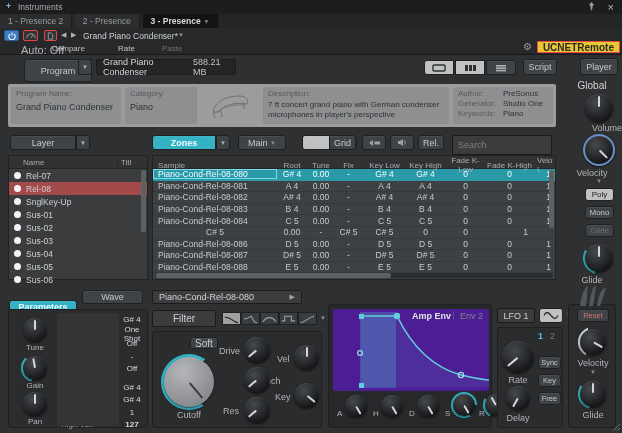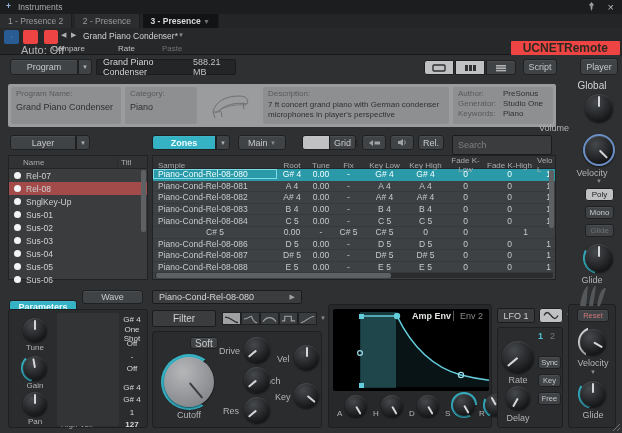--- a/index.html
+++ b/index.html
@@ -5,21 +5,21 @@
   html,body{margin:0;padding:0;background:#1a1b1d;}
   *{box-sizing:border-box;font-family:"Liberation Sans",sans-serif;}
   #win{position:relative;width:622px;height:433px;background:#2e3032;overflow:hidden;font-size:9px;color:#c6c8ca;}
   .abs{position:absolute;}
   
   #titlebar{left:0;top:0;width:622px;height:14px;background:#1b1d1f;color:#a9abad;font-size:8.5px;}
   #tabrow{left:0;top:14px;width:622px;height:14px;background:#232527;}
   .tab{display:inline-block;height:14px;line-height:14px;padding:0 8px;font-size:8.5px;color:#9a9c9e;background:#2b2d2f;border-right:1px solid #1a1c1e;}
   .tab.active{background:#121314;color:#d8dadc;font-weight:bold;}
   #toolrow{left:0;top:28px;width:622px;height:27px;background:#26282a;border-bottom:1px solid #17181a;}
-  .tbtn{display:inline-flex;align-items:center;justify-content:center;height:12px;background:#313335;border:7px solid #ef4444;border-radius:2px;color:#bfc1c3;font-size:12px;}
+  .tbtn{display:inline-flex;align-items:center;justify-content:center;height:12px;background:#313335;border:1px solid #ef4444;border-radius:2px;color:#bfc1c3;font-size:10px;}
   .yellow{background:#e7c733;color:#2a2a20;font-weight:bold;border-radius:1px;}
   
   .btn{display:flex;align-items:center;justify-content:center;background:#404346;border:1px solid #1e2022;border-radius:3px;color:#c6c8ca;box-shadow:inset 0 1px 0 rgba(255,255,255,.06);}
   .btn.teal{background:#35b2c4;color:#0d2c31;color:#eafcff;font-weight:bold;}
   .btn.light{background:#bfc1c3;color:#222;}
   .btn.dim{color:#6f7173;}
   .display{background:#232527;border:1px solid #191b1d;border-radius:2px;color:#d2d4d6;display:flex;align-items:center;}
   .arrowbox{display:flex;align-items:center;justify-content:center;background:#404346;border:1px solid #1e2022;border-radius:0 3px 3px 0;color:#aeb0b2;}
   .lbl{color:#b2b4b6;}
   
@@ -101,21 +101,21 @@
     <span class="abs" style="left:178px;top:4px;font-size:6px;color:#8a8c8e;">▼</span>
     <span class="abs lbl" style="left:21px;top:16px;font-size:11px;">Auto: Off</span>
     <span class="abs" style="left:52px;top:16px;font-size:8px;color:#bfc1c3;text-align:right;">Compare</span>
     <span class="abs" style="left:118px;top:16px;font-size:8px;color:#bfc1c3;">Rate</span>
     <span class="abs" style="left:162px;top:16px;font-size:8px;color:#6f7173;">Paste</span>
     <span class="abs" style="right:90px;top:13px;font-size:10px;color:#9a9c9e;">⚙</span>
     <span class="abs" style="right:78px;top:15px;font-size:6px;color:#8a8c8e;">▼</span>
     <span class="abs tbtn yellow" style="right:2px;top:13px;padding:0 5px;height:12px;">UCNETRemote</span>
   </div>
 
-  <div class="abs btn" style="left:10px;top:59px;width:68px;height:16px;border-radius:3px 0 0 3px;">Program</div>
+  <div class="abs btn" style="left:24px;top:59px;width:68px;height:23px;border-radius:3px 0 0 3px;">Program</div>
   <div class="abs arrowbox" style="left:78px;top:59px;width:14px;height:16px;font-size:6px;">▼</div>
   <div class="abs display" style="left:96px;top:59px;width:140px;height:16px;padding:0 6px;">
     <span>Grand Piano Condenser</span>
     <span style="margin-left:10px;color:#c0c2c4;">588.21 MB</span>
   </div>
   <div class="abs btn light" style="left:424px;top:60px;width:30px;height:15px;border-radius:3px 0 0 3px;">
     <svg width="14" height="8" viewBox="0 0 14 8">
         <rect x="1" y="1" width="12" height="6" rx="1" fill="none" stroke="#2e3032" stroke-width="1.4"></rect>
       </svg>
   </div>
@@ -463,21 +463,21 @@
     <div class="knob" style="left:141px;top:13px;width:25px;height:25px;">
         <span class="pt" style="transform:rotate(0deg);"></span>
       </div>
     <span class="lbl abs" style="left:122px;top:60px;">Key</span>
     <div class="knob" style="left:141px;top:51px;width:25px;height:25px;">
         <span class="pt" style="transform:rotate(130deg);"></span>
       </div>
   </div>
 
   <div class="panel" style="left:328px;top:304px;width:164px;height:124px;background:#26282a;">
-    <div class="abs" style="left:4px;top:4px;width:156px;height:82px;background:#000000;border-radius:2px;overflow:hidden;padding-left:24px;">
+    <div class="abs" style="left:4px;top:4px;width:156px;height:82px;background:#4c1d95;border-radius:2px;overflow:hidden;padding-left:24px;">
       <svg width="156" height="82" viewBox="0 0 156 82">
         <rect x="3" y="3" width="36" height="76" fill="rgba(90,200,214,0.28)"></rect>
         <path d="M4 7 L40 7 C58 44 82 60 104 66 C120 70 136 72 146 72 L146 78 L4 78 Z" fill="rgba(90,200,214,0.10)"></path>
         <path d="M4 7 L40 7 C58 44 82 60 104 66 C120 70 136 72 146 72" stroke="#64cddc" stroke-width="1.6" fill="none"></path>
         <rect x="2" y="5" width="5" height="5" fill="#64cddc"></rect>
         <circle cx="40" cy="7" r="3.2" fill="#64cddc"></circle>
         <circle cx="104" cy="66" r="2.6" fill="none" stroke="#9adfe9" stroke-width="1.2"></circle>
         <circle cx="3" cy="44" r="2.4" fill="none" stroke="#9adfe9" stroke-width="1.2"></circle>
         <rect x="143" y="69" width="5" height="5" fill="#64cddc"></rect>
         <rect x="2" y="74" width="5" height="5" fill="#64cddc"></rect>
@@ -545,21 +545,21 @@
         <span class="pt" style="transform:rotate(0deg);"></span>
       </div>
     <div class="lbl abs" style="left:0;top:105px;width:48px;text-align:center;">Glide</div>
   </div>
 
   <div class="abs btn" style="left:580px;top:58px;width:38px;height:17px;">Player</div>
   <div class="abs" style="left:562px;top:80px;width:60px;text-align:center;color:#d2d4d6;font-size:10px;">Global</div>
   <div class="knob" style="left:585px;top:94px;width:28px;height:28px;">
       <span class="pt" style="transform:rotate(0deg);"></span>
     </div>
-  <div class="abs lbl" style="left:539px;top:123px;width:60px;text-align:left;">Volume</div>
+  <div class="abs lbl" style="left:562px;top:123px;width:60px;text-align:right;">Volume</div>
   <div class="knob" style="left:583px;top:134px;width:32px;height:32px;border:2px solid #6b8fc4;">
       <span class="pt" style="transform:rotate(135deg);"></span>
     </div>
   <div class="abs lbl" style="left:562px;top:168px;width:60px;text-align:center;">Velocity</div>
   <span class="abs" style="left:596px;top:178px;font-size:6px;color:#8a8c8e;">▼</span>
   <div class="abs btn light" style="left:585px;top:188px;width:29px;height:13px;font-size:8px;">Poly</div>
   <div class="abs btn" style="left:585px;top:206px;width:29px;height:13px;font-size:8px;">Mono</div>
   <div class="abs btn dim" style="left:585px;top:224px;width:29px;height:13px;font-size:8px;">Glide</div>
   <div class="ring" style="left:583px;top:242px;width:32px;height:32px;background:conic-gradient(from 195deg,#35b2c4 0deg 105deg,transparent 105deg 360deg);"></div>
   <div class="knob" style="left:585px;top:244px;width:28px;height:28px;">

